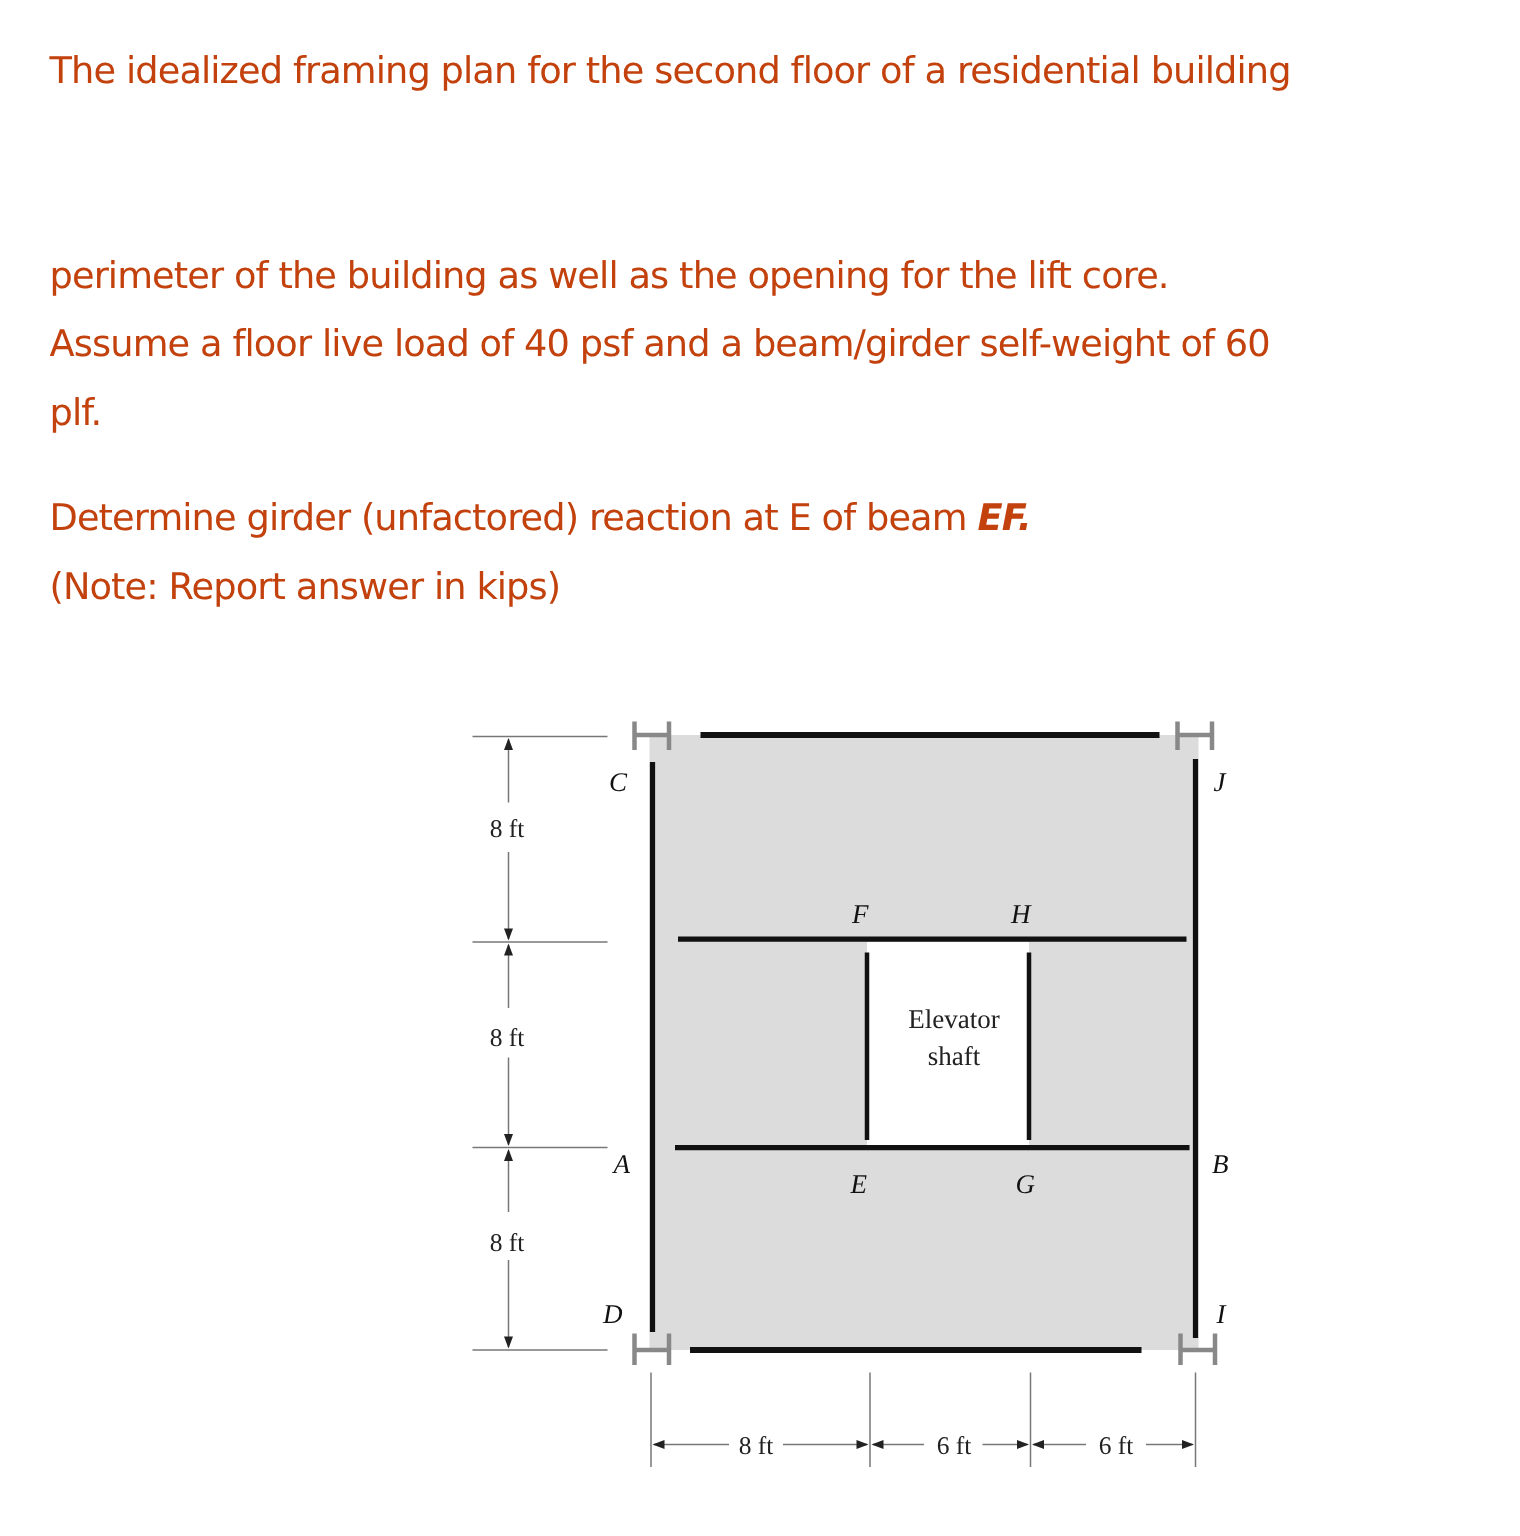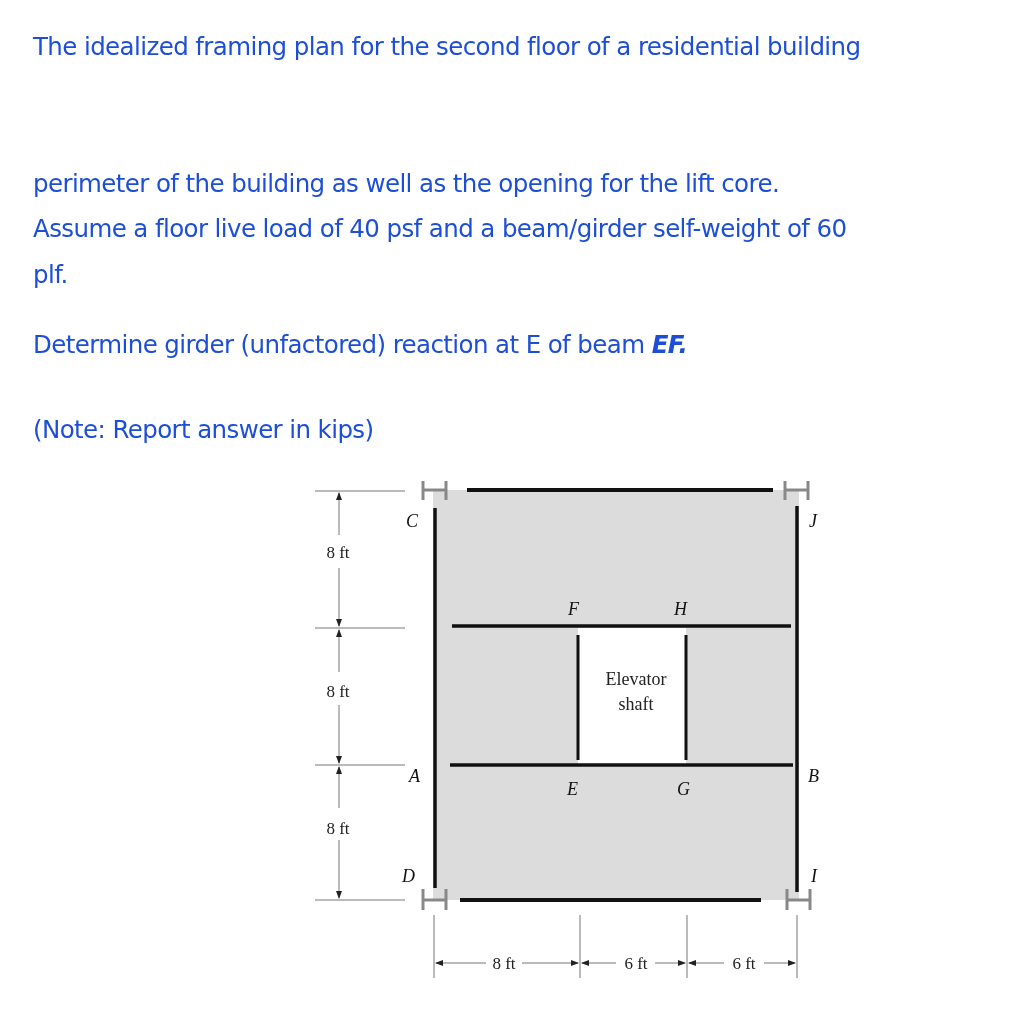--- a/index.html
+++ b/index.html
@@ -1,23 +1,23 @@
 <!DOCTYPE html>
 <html><head>
 <meta charset="utf-8">
 <style>
   html, body { margin:0; padding:0; background:#ffffff; }
   body { width:1013px; height:1024px; position:relative; overflow:hidden; }
   .question { position:absolute; left:33px; top:24px; width:960px;
-    font-family:"DejaVu Sans", sans-serif; color:#1d4ed8; font-size:24.5px;
+    font-family:"DejaVu Sans", sans-serif; color:#c2410c; font-size:24.5px;
     letter-spacing:-0.6px; }
   .question p { margin:0; }
   .para1 { line-height:45.6px; }
   .prompt { position:absolute; left:33px; top:327px; margin:0; line-height:36px; }
-  .note { position:absolute; left:33px; top:412px; margin:0; line-height:36px; }
+  .note { position:absolute; left:33px; top:373px; margin:0; line-height:36px; }
   .bold { font-weight:bold;font-style:italic; }
   .figure { position:absolute; left:0; top:0; width:1013px; height:1024px; }
   svg text { font-family:"Liberation Serif", serif; }
 </style>
 </head>
 <body>
 
 <div class="question">
   <p class="para1">
     <span>The idealized framing plan for the second floor of a residential building</span><br>

